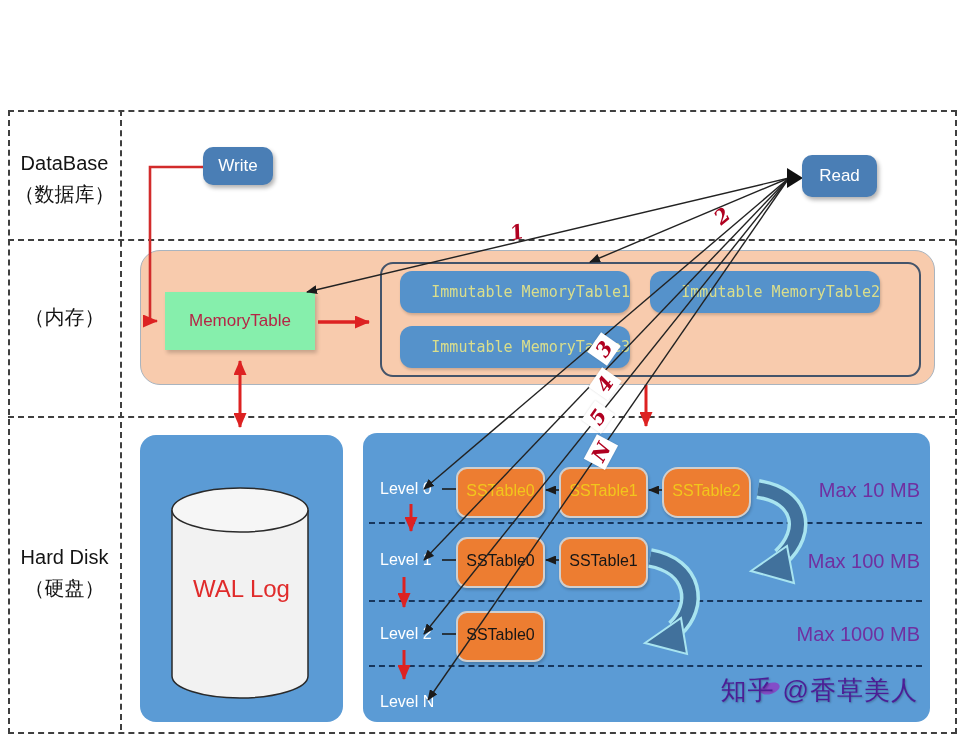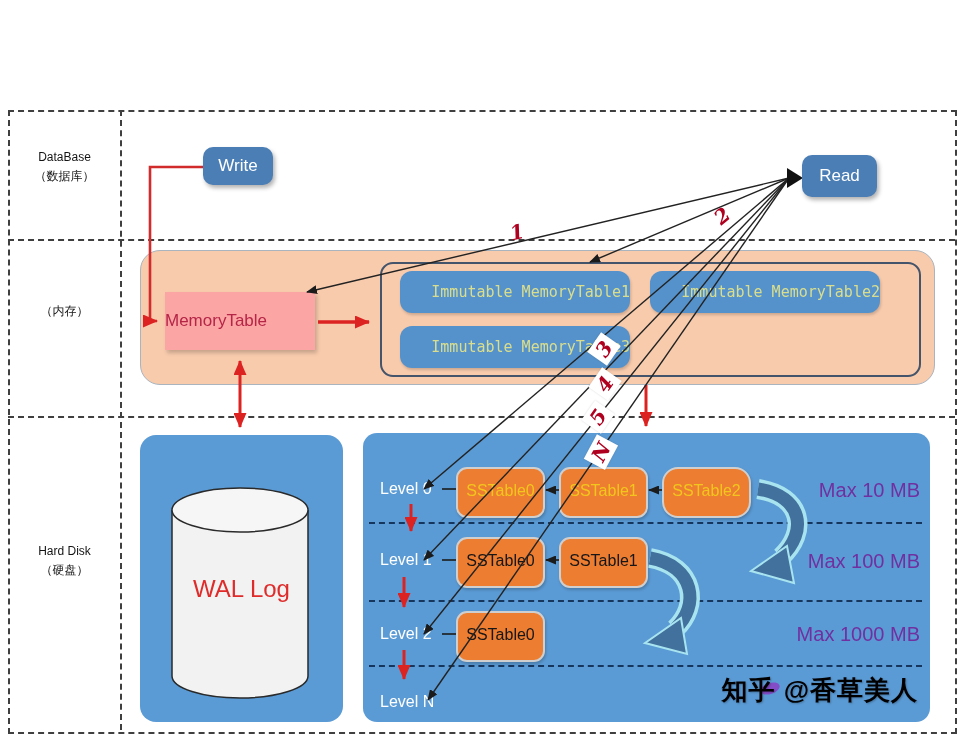--- a/index.html
+++ b/index.html
@@ -8,52 +8,52 @@
 
   
   .title-box{position:absolute;left:383px;top:4px;width:272px;height:34px;
     background:linear-gradient(#fbfdfe,#eef3f8);border:2px solid #9cb9d2;
     text-align:center;line-height:32px;font-size:21px;color:#46799f;}
 
   
   .frame{position:absolute;left:8px;top:110px;width:945px;height:620px;border:2px dashed #3f3f3f;}
   .vdiv{position:absolute;left:120px;top:110px;height:620px;width:0;border-left:2px dashed #3f3f3f;}
   .hdiv{position:absolute;left:8px;width:947px;height:0;border-top:2px dashed #3f3f3f;}
-  .band-label{position:absolute;left:8px;width:113px;text-align:center;font-size:12px;
+  .band-label{position:absolute;left:8px;width:113px;text-align:center;font-size:20px;
     color:#141414;line-height:1.55;}
 
   
   .btn{position:absolute;background:#4a7eb5;color:#fff;border-radius:10px;text-align:center;
     box-shadow:2px 3px 4px rgba(0,0,0,.3);font-size:17px;}
   .btn-write{left:203px;top:147px;width:70px;height:38px;line-height:38px;}
   .btn-read{left:802px;top:155px;width:75px;height:42px;line-height:42px;}
 
   
   .peach{position:absolute;left:140px;top:250px;width:793px;height:133px;background:#f8cbad;
     border:1px solid #a9b4bf;border-radius:20px;}
-  .memtable{position:absolute;left:165px;top:292px;width:150px;height:58px;background:#fca5a5;
-    color:#b52546;text-align:left;line-height:58px;font-size:17px;box-shadow:2px 3px 4px rgba(0,0,0,.2);}
+  .memtable{position:absolute;left:165px;top:292px;width:150px;height:58px;background:#86efac;
+    color:#b52546;text-align:center;line-height:58px;font-size:17px;box-shadow:2px 3px 4px rgba(0,0,0,.2);}
   .imm-wrap{position:absolute;left:380px;top:262px;width:537px;height:111px;
     border:2px solid #44546a;border-radius:13px;}
   .imm-box{position:absolute;width:230px;height:42px;background:#5592cb;border-radius:12px;
     color:#dade8c;text-align:right;line-height:42px;font-size:15px;
     font-family:"DejaVu Sans Mono", monospace;box-shadow:1px 2px 3px rgba(0,0,0,.18);}
   .imm1{left:400px;top:271px;} .imm2{left:650px;top:271px;} .imm3{left:400px;top:326px;}
 
   
   .wal-box{position:absolute;left:140px;top:435px;width:203px;height:287px;background:#5b9bd5;border-radius:16px;}
   .wal-text{position:absolute;left:0;top:140px;width:100%;text-align:center;color:#e02b2b;font-size:24px;}
   .levels-box{position:absolute;left:363px;top:433px;width:567px;height:289px;background:#5b9bd5;border-radius:14px;}
   .lvl-sep{position:absolute;left:6px;width:553px;height:0;border-top:2px dashed #17365d;}
   .lvl-label{position:absolute;left:17px;width:70px;color:#fff;font-size:16px;}
   .sstable{position:absolute;width:85px;height:47px;background:#ed7d31;border:2px solid #cfcfcf;
     border-radius:11px;text-align:center;line-height:43px;font-size:16px;box-shadow:1px 2px 3px rgba(0,0,0,.2);}
   .ss-yellow{color:#f2c61c;} .ss-black{color:#161616;}
   .max-label{position:absolute;right:10px;width:170px;text-align:right;color:#7030a0;font-size:20px;}
-  .watermark{position:absolute;right:12px;top:240px;color:#000000;font-size:26px;font-weight:700;
+  .watermark{position:absolute;right:12px;top:240px;color:#4c1d95;font-size:26px;font-weight:400;
     letter-spacing:1px;text-shadow:1px 1px 2px rgba(0,0,0,.25);text-align:right;}
   .zhihu-swirl{position:absolute;right:150px;top:250px;width:20px;height:11px;background:#8b3fc6;
     border-radius:50%;transform:rotate(-18deg);opacity:.85;}
 
   
   .tag{position:absolute;color:#b00020;font-family:"DejaVu Serif", serif;font-style:italic;
     font-weight:700;font-size:20px;line-height:1;transform-origin:center;}
   .tag-bg{background:#fff;padding:2px 5px;box-shadow:0 0 2px rgba(0,0,0,.15);}
 
   

